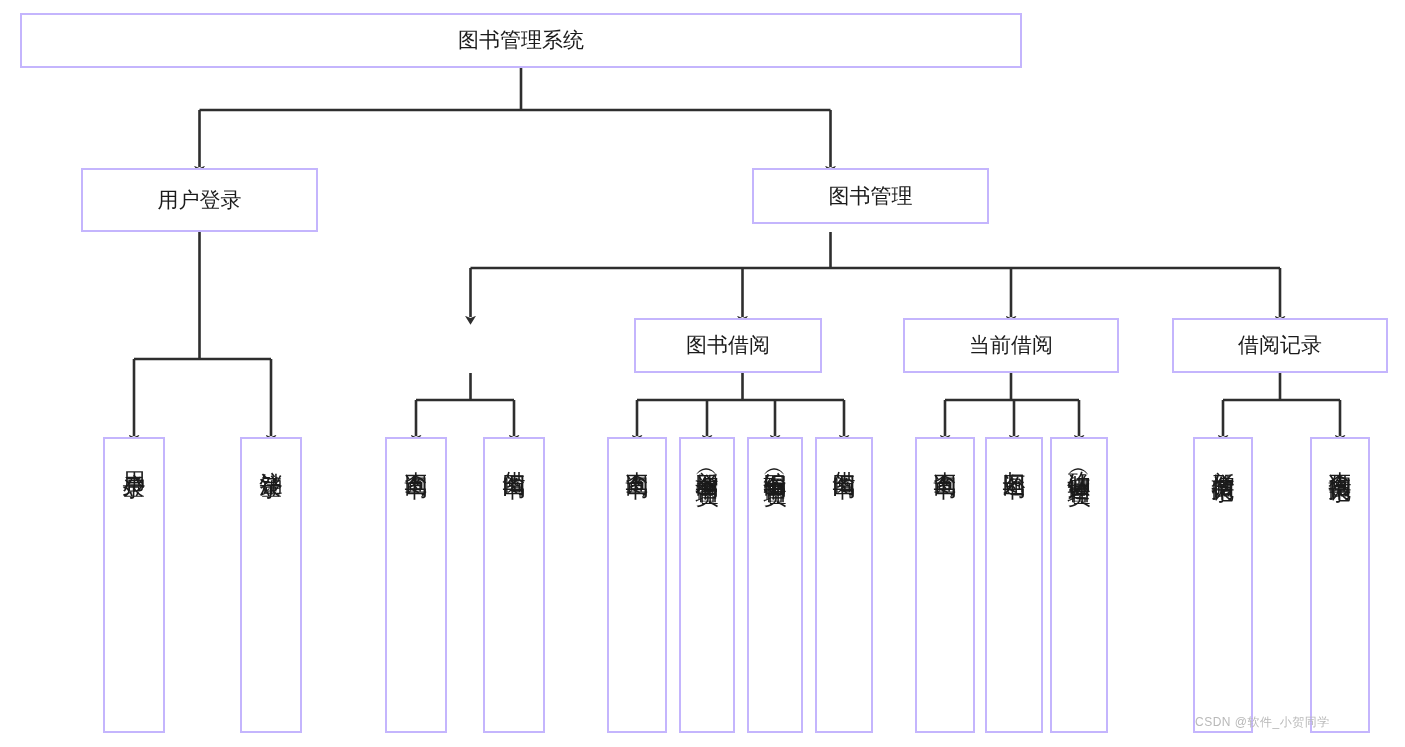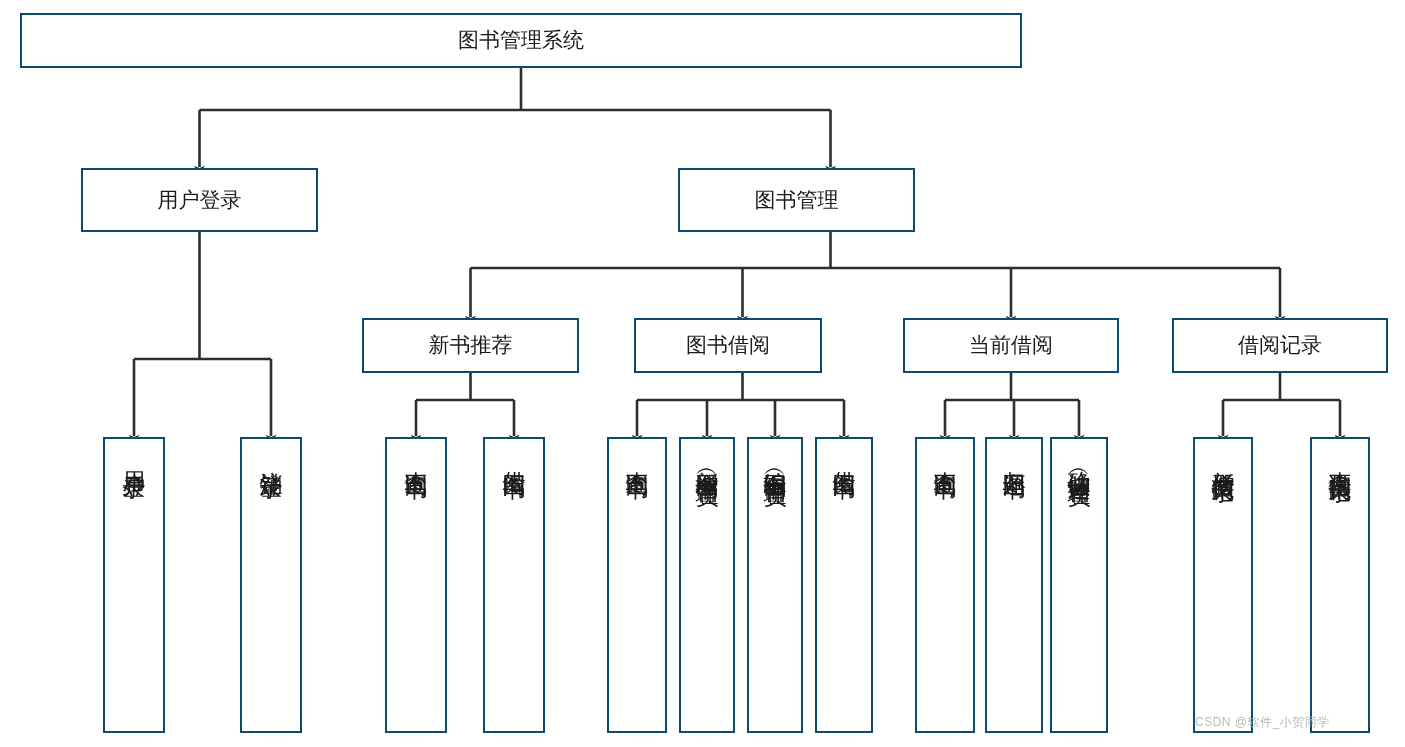--- a/index.html
+++ b/index.html
@@ -21,21 +21,21 @@
     position: absolute;
     left: 0;
     top: 0;
     width: 1405px;
     height: 747px;
   }
   .node {
     position: absolute;
     box-sizing: border-box;
     background: #ffffff;
-    border: 2px solid #0c4a6e;
+    border: 2px solid #c4b5fd;
     display: flex;
     align-items: center;
     justify-content: center;
     color: #1b1b1b;
   }
   .node-label {
     display: block;
     text-align: center;
     line-height: 1.18;
     white-space: nowrap;
@@ -110,27 +110,24 @@
       </g>
   </svg>
 
   <div class="node horizontal" style="left:20px;top:13px;width:1002px;height:55px;">
     <span class="node-label">图书管理系统</span>
   </div>
 
   <div class="node horizontal" style="left:81px;top:168px;width:237px;height:64px;">
     <span class="node-label">用户登录</span>
   </div>
-  <div class="node horizontal" style="left:678px;top:168px;width:237px;height:64px;">
+  <div class="node horizontal" style="left:752px;top:168px;width:237px;height:56px;">
     <span class="node-label">图书管理</span>
   </div>
 
-  <div class="node horizontal" style="left:362px;top:318px;width:217px;height:55px;">
-    <span class="node-label">新书推荐</span>
-  </div>
   <div class="node horizontal" style="left:634px;top:318px;width:188px;height:55px;">
     <span class="node-label">图书借阅</span>
   </div>
   <div class="node horizontal" style="left:1172px;top:318px;width:216px;height:55px;">
     <span class="node-label">借阅记录</span>
   </div>
   <div class="node horizontal" style="left:903px;top:318px;width:216px;height:55px;">
     <span class="node-label">当前借阅</span>
   </div>
 

